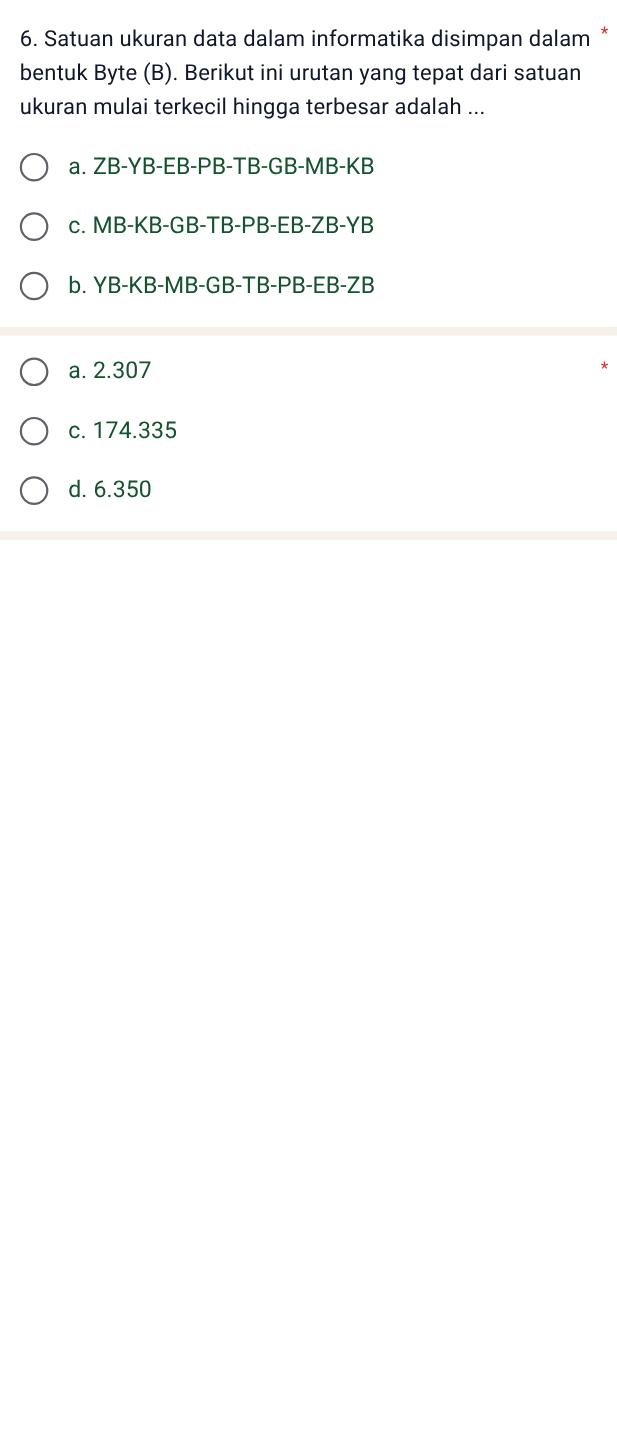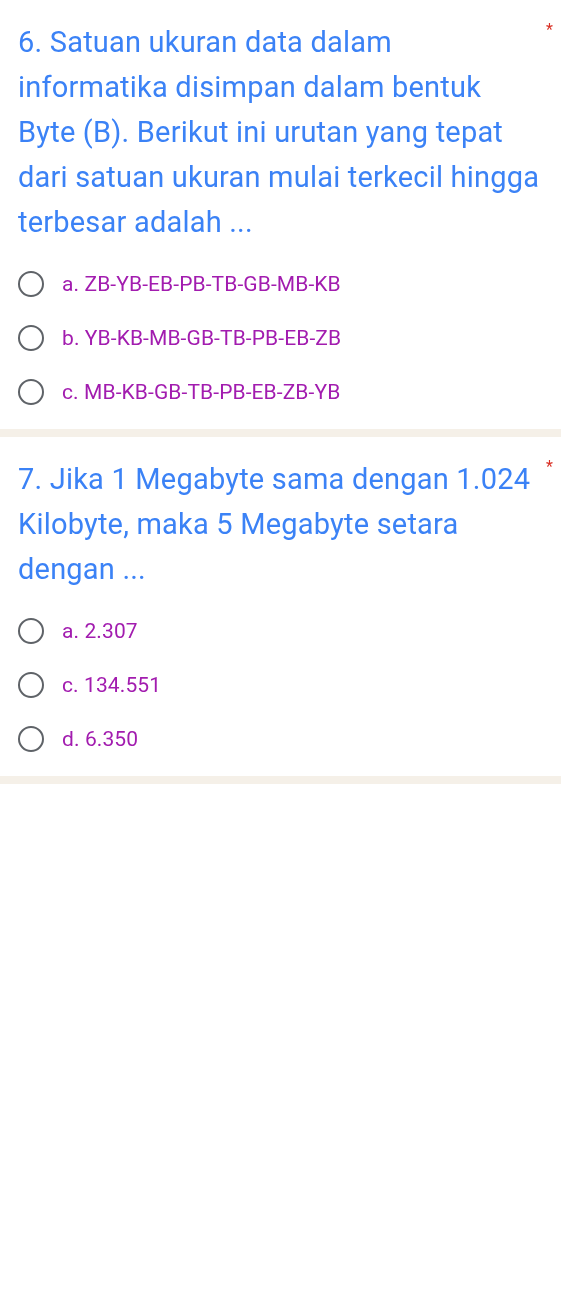--- a/index.html
+++ b/index.html
@@ -11,22 +11,22 @@
       font-family: 'Roboto', Arial, sans-serif;
       background: #fff;
       width: 561px;
     }
     .question-block {
       padding: 20px 18px 24px 18px;
       border-bottom: 8px solid #f5f0e8;
       position: relative;
     }
     .question-text {
-      font-size: 29px;
-      color: #3b82f6;
+      font-size: 20px;
+      color: #0f172a;
       line-height: 1.55;
       letter-spacing: 0.2px;
       margin-bottom: 26px;
     }
     .required-mark {
       position: absolute;
       top: 20px;
       right: 8px;
       color: #d93025;
       font-size: 16px;
@@ -44,56 +44,55 @@
     }
     .radio-circle {
       width: 26px;
       height: 26px;
       border: 2.5px solid #5f6368;
       border-radius: 50%;
       flex-shrink: 0;
     }
     .option-label {
       font-size: 21px;
-      color: #a21caf;
+      color: #14532d;
       letter-spacing: 0.1px;
     }
   </style>
 </head>
 <body>
 
 <div class="question-block">
   <span class="required-mark">*</span>
   <div class="question-text">6. Satuan ukuran data dalam informatika disimpan dalam bentuk Byte (B). Berikut ini urutan yang tepat dari satuan ukuran mulai terkecil hingga terbesar adalah ...</div>
   <div class="options">
     <div class="option">
       <div class="radio-circle"></div>
       <span class="option-label">a. ZB-YB-EB-PB-TB-GB-MB-KB</span>
     </div>
     <div class="option">
       <div class="radio-circle"></div>
-      <span class="option-label">b. YB-KB-MB-GB-TB-PB-EB-ZB</span>
+      <span class="option-label">c. MB-KB-GB-TB-PB-EB-ZB-YB</span>
     </div>
     <div class="option">
       <div class="radio-circle"></div>
-      <span class="option-label">c. MB-KB-GB-TB-PB-EB-ZB-YB</span>
+      <span class="option-label">b. YB-KB-MB-GB-TB-PB-EB-ZB</span>
     </div>
   </div>
 </div>
 
 <div class="question-block">
   <span class="required-mark">*</span>
-  <div class="question-text">7. Jika 1 Megabyte sama dengan 1.024 Kilobyte, maka 5 Megabyte setara dengan ...</div>
   <div class="options">
     <div class="option">
       <div class="radio-circle"></div>
       <span class="option-label">a. 2.307</span>
     </div>
     <div class="option">
       <div class="radio-circle"></div>
-      <span class="option-label">c. 134.551</span>
+      <span class="option-label">c. 174.335</span>
     </div>
     <div class="option">
       <div class="radio-circle"></div>
       <span class="option-label">d. 6.350</span>
     </div>
   </div>
 </div>
 
 </body></html>

